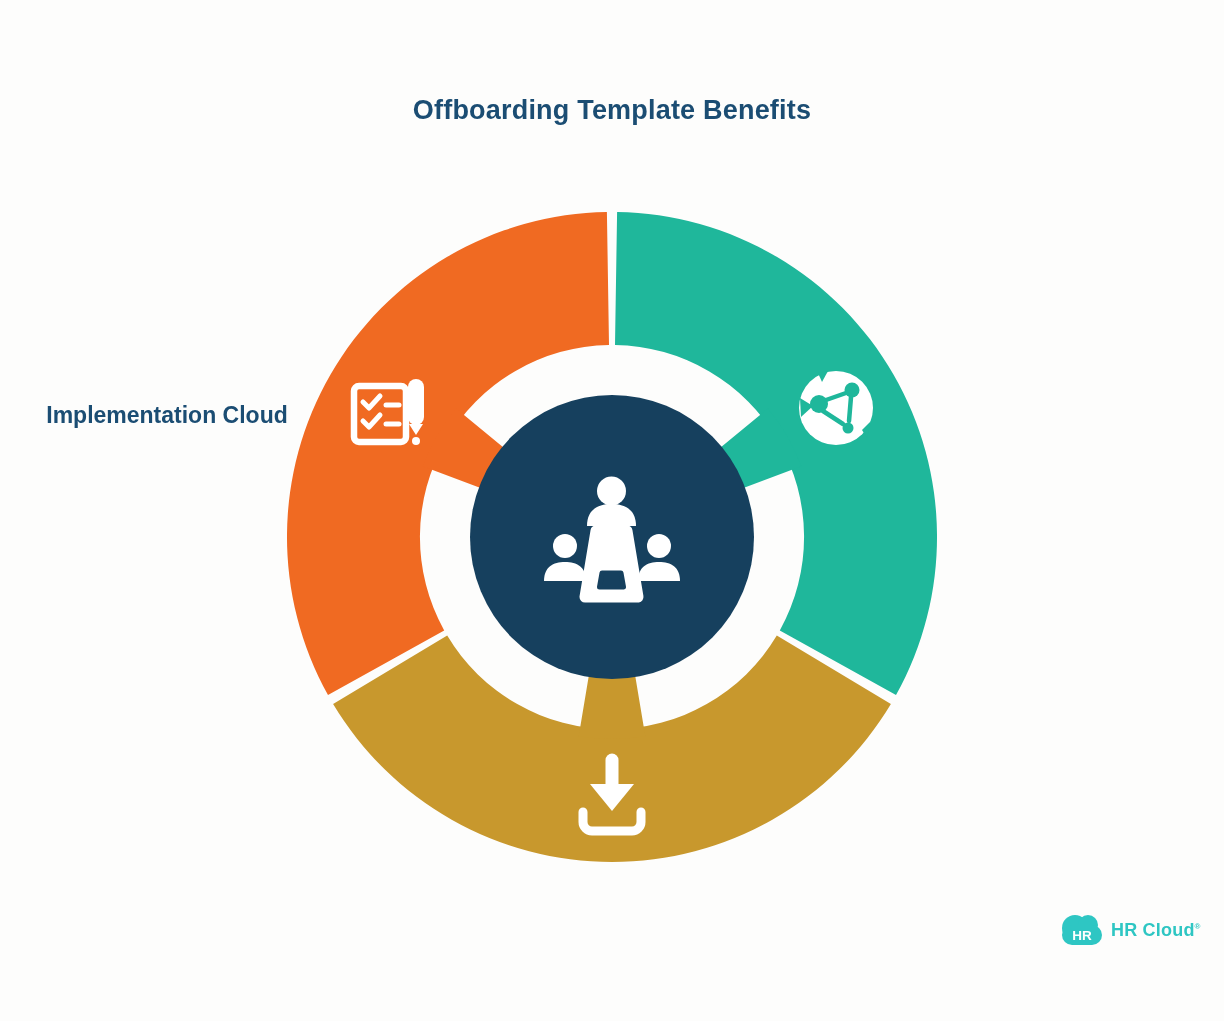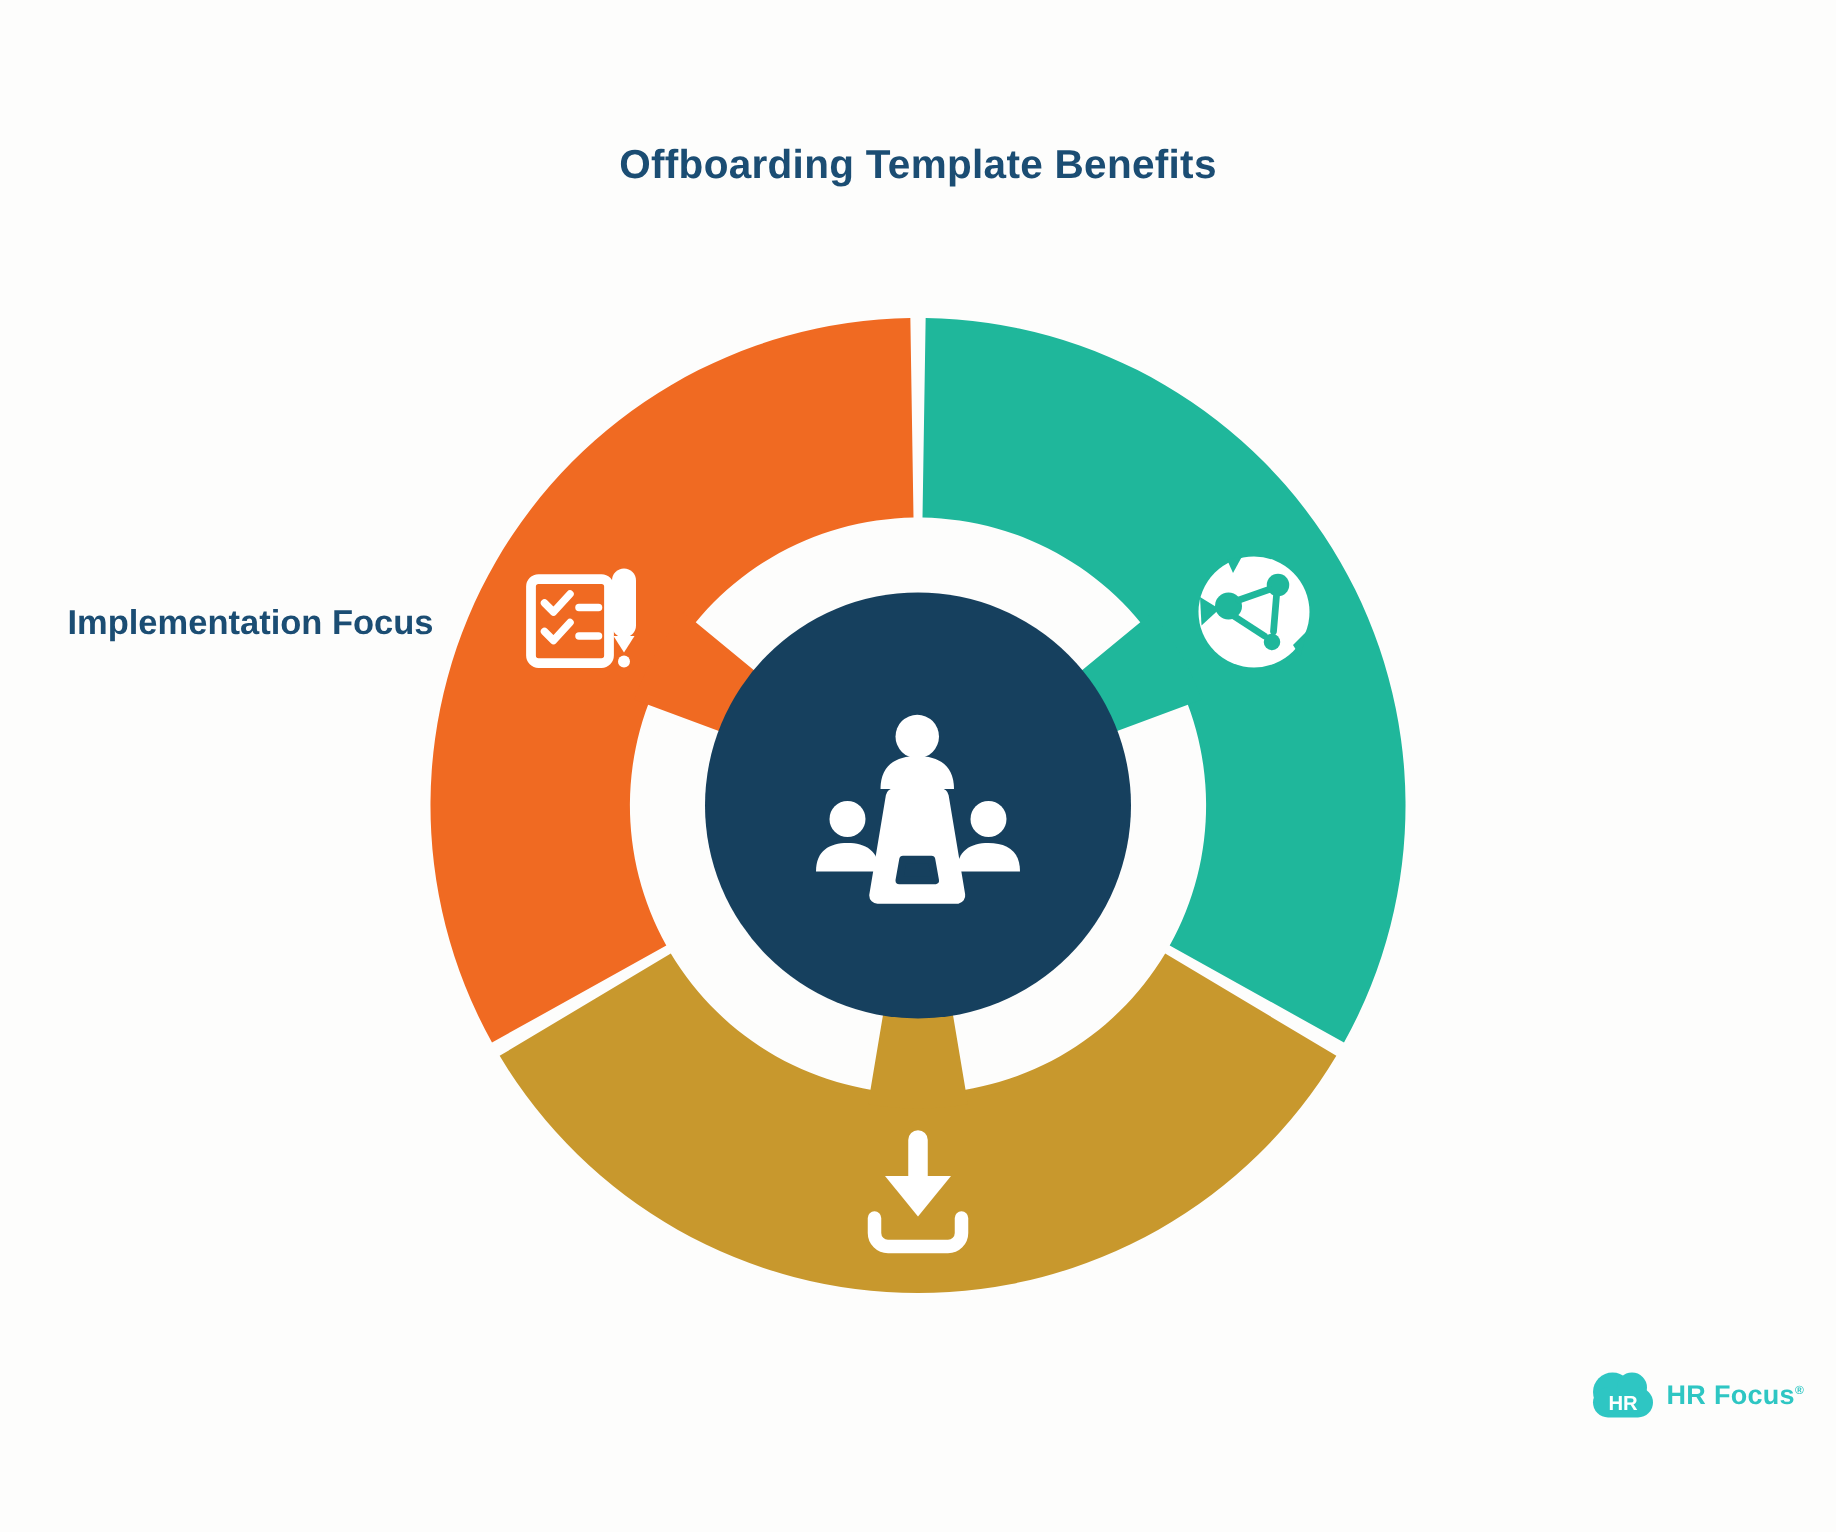--- a/index.html
+++ b/index.html
@@ -94,27 +94,27 @@
       </g>
     </g>
 
     <g>
       <path d="M612 760 L612 787" stroke="#FFFFFF" stroke-width="13" stroke-linecap="round"></path>
       <polygon points="590,784 634,784 612,811" fill="#FFFFFF"></polygon>
       <path d="M583 812 v10 a9 9 0 0 0 9 9 h40 a9 9 0 0 0 9 -9 v-10" fill="none" stroke="#FFFFFF" stroke-width="9" stroke-linecap="round"></path>
     </g>
   </svg>
 
-  <div class="seg-label impl">Implementation Focus</div>
+  <div class="seg-label impl">Implementation Cloud</div>
 
   <div class="logo">
     <svg width="46" height="42" viewBox="0 0 46 42" aria-hidden="true">
       <g fill="#2EC6C3">
         <circle cx="17" cy="19" r="13"></circle>
         <circle cx="30" cy="16" r="10"></circle>
         <rect x="4" y="16" width="40" height="20" rx="10"></rect>
       </g>
       <text x="24" y="31" text-anchor="middle" font-family="Liberation Sans, sans-serif" font-size="13.5" font-weight="bold" fill="#FFFFFF">HR</text>
     </svg>
-    <span class="logo-word"><span>HR Focus</span><span class="logo-reg">®</span></span>
+    <span class="logo-word"><span>HR Cloud</span><span class="logo-reg">®</span></span>
   </div>
 
 </div>
 
 </body></html>

